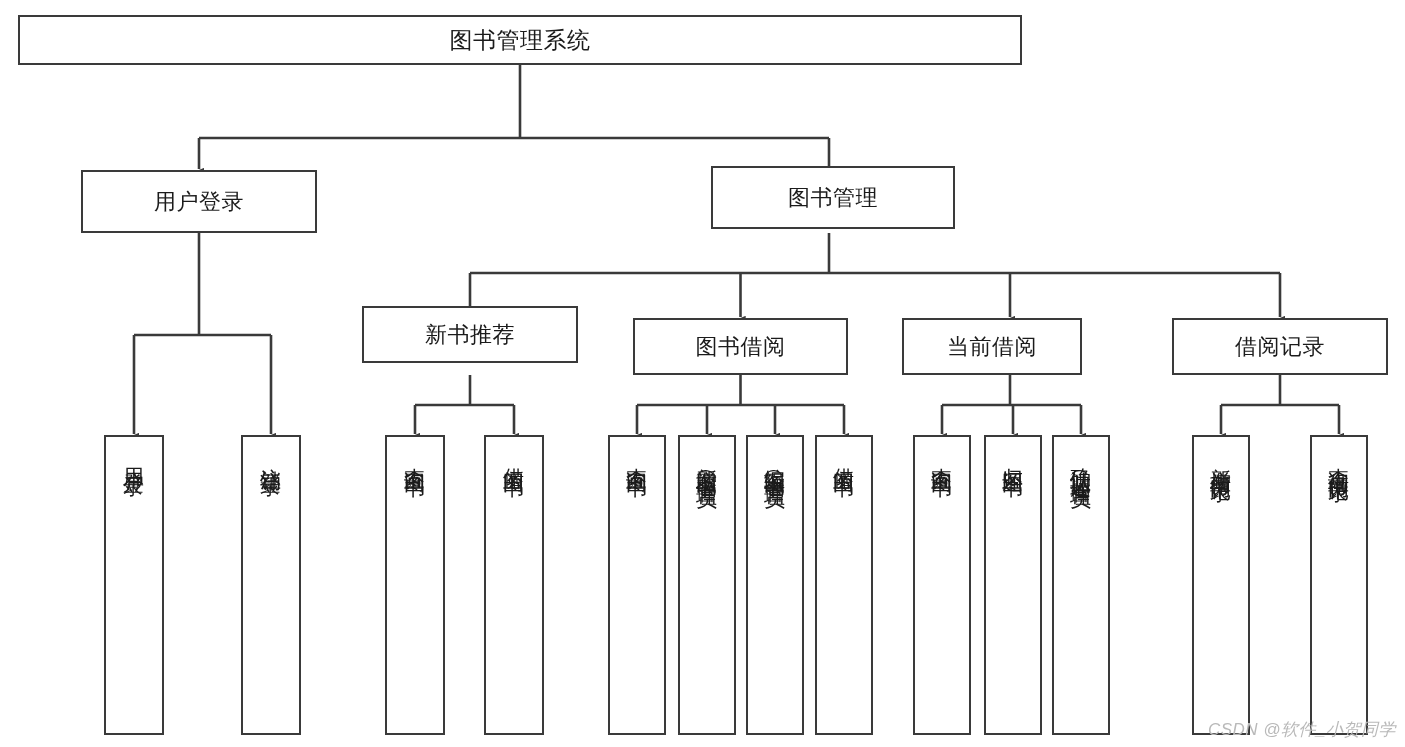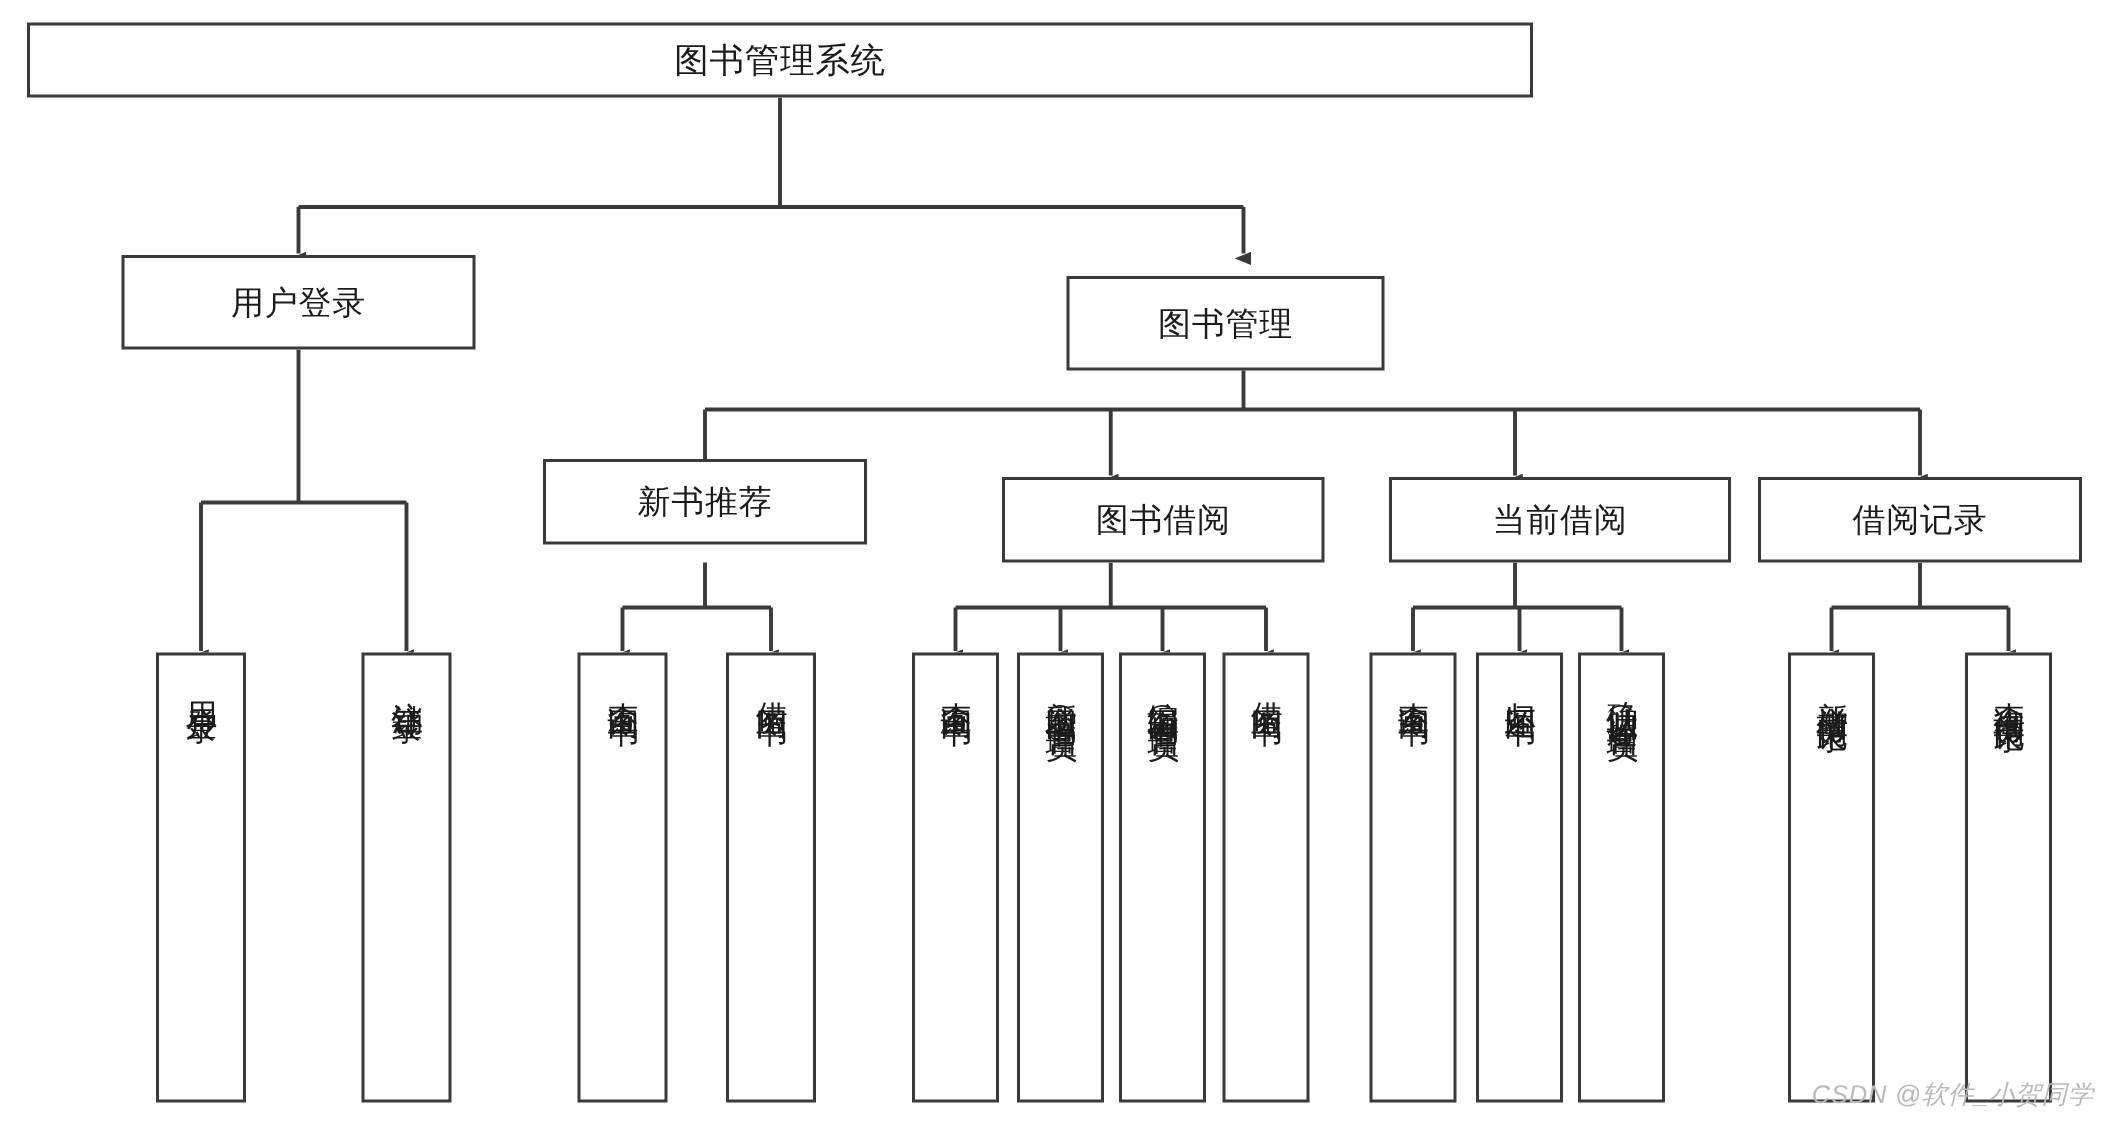--- a/index.html
+++ b/index.html
@@ -120,31 +120,31 @@
       </g>
   </svg>
 
   <div class="node root horiz" style="left: 18px; top: 15px; width: 1004px; height: 50px;">
     <span class="node-label">图书管理系统</span>
   </div>
 
   <div class="node horiz" style="left: 81px; top: 170px; width: 236px; height: 63px;">
     <span class="node-label">用户登录</span>
   </div>
-  <div class="node horiz" style="left: 711px; top: 184px; width: 212px; height: 63px;">
+  <div class="node horiz" style="left: 711px; top: 166px; width: 244px; height: 63px;">
     <span class="node-label">图书管理</span>
   </div>
 
   <div class="node horiz" style="left: 362px; top: 306px; width: 216px; height: 57px;">
     <span class="node-label">新书推荐</span>
   </div>
-  <div class="node horiz" style="left: 633px; top: 318px; width: 215px; height: 57px; margin-left: 35px;">
+  <div class="node horiz" style="left: 633px; top: 318px; width: 215px; height: 57px;">
     <span class="node-label">图书借阅</span>
   </div>
-  <div class="node horiz" style="left: 902px; top: 318px; width: 228px; height: 57px; margin-left: 24px;">
+  <div class="node horiz" style="left: 902px; top: 318px; width: 180px; height: 57px;">
     <span class="node-label">当前借阅</span>
   </div>
   <div class="node horiz" style="left: 1172px; top: 318px; width: 216px; height: 57px;">
     <span class="node-label">借阅记录</span>
   </div>
 
   <div class="node vert" style="left: 104px; top: 435px; width: 60px; height: 300px;">
     <span class="node-label">用户登录</span>
   </div>
   <div class="node vert" style="left: 241px; top: 435px; width: 60px; height: 300px;">

